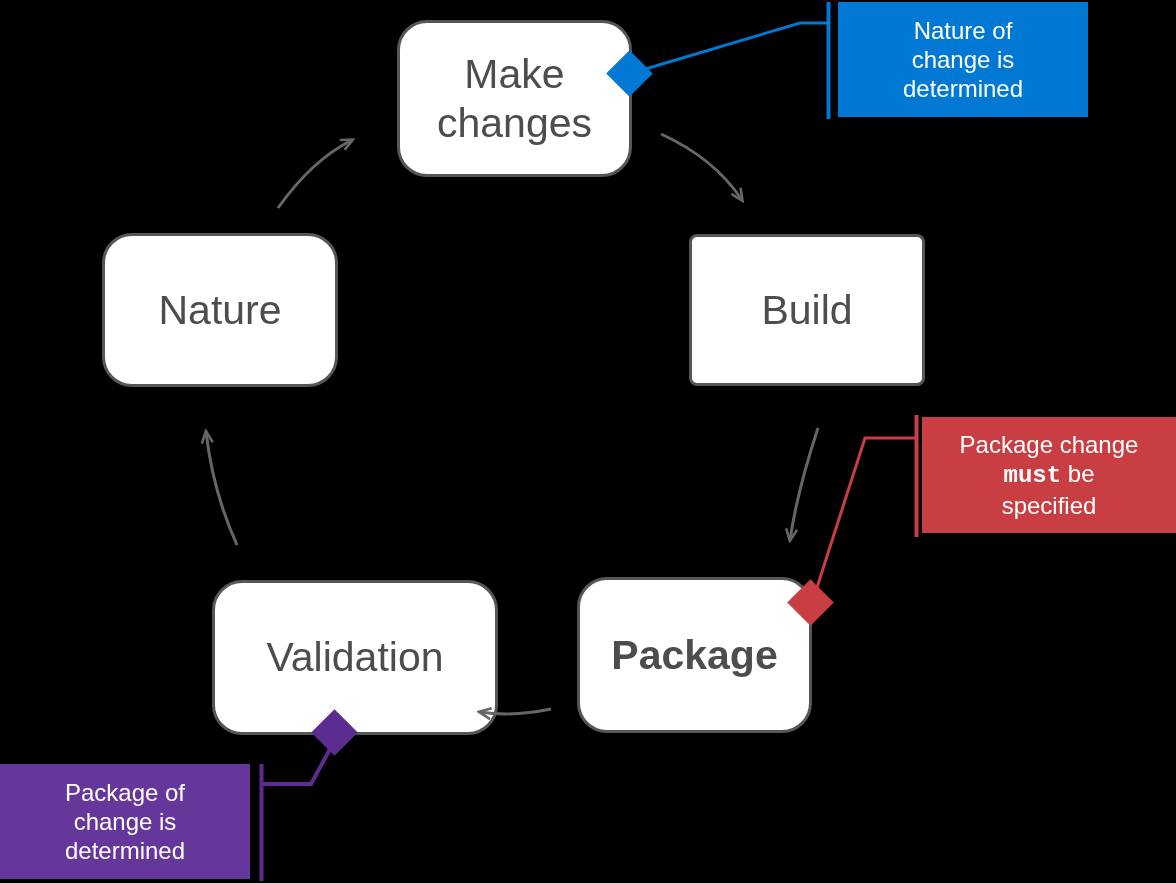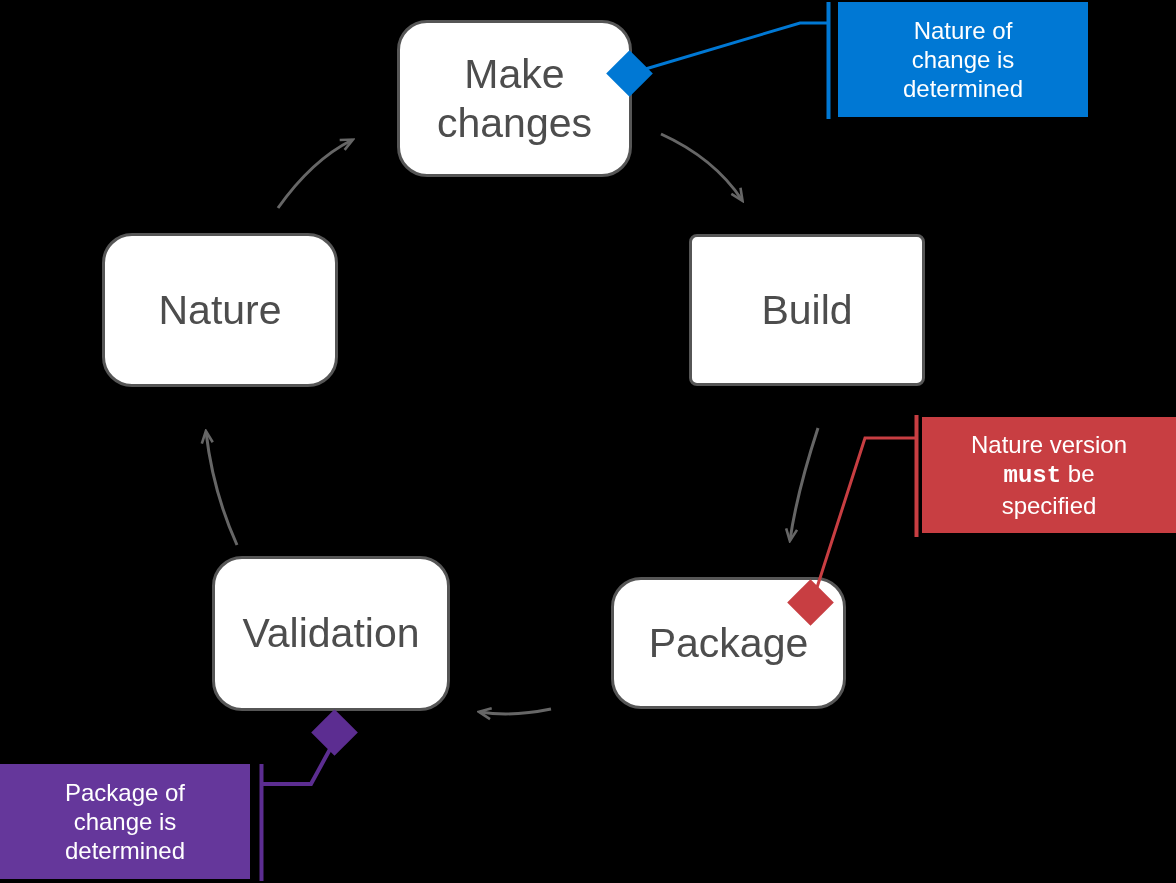--- a/index.html
+++ b/index.html
@@ -20,22 +20,22 @@
     text-align:center;
     color:#4d4d4d;
     font-size:41px;
     line-height:1.18;
     box-sizing:border-box;
     z-index:2;
   }
   #node-make-changes{left:397px;top:20px;width:235px;height:157px;padding:0 30px;}
   #node-build{left:689px;top:234px;width:236px;height:152px;border-radius:8px;}
   #node-release{left:102px;top:233px;width:236px;height:154px;}
-  #node-package{left:611px;top:577px;width:235px;height:132px;}
-  #node-validation{left:212px;top:556px;width:238px;height:155px;}
+  #node-package{left:577px;top:577px;width:235px;height:156px;font-weight:bold;}
+  #node-validation{left:212px;top:580px;width:286px;height:155px;}
 
   
   .callout{
     position:absolute;
     display:flex;flex-direction:column;align-items:center;justify-content:center;
     color:#ffffff;
     font-size:24px;
     line-height:1.22;
     text-align:center;
     z-index:2;
@@ -106,21 +106,21 @@
   <div class="diamond" id="diamond-red"></div>
   <div class="diamond" id="diamond-purple"></div>
 
   <div class="callout" id="callout-nature">
     <div>Nature of</div>
     <div>change is</div>
     <div>determined</div>
   </div>
 
   <div class="callout" id="callout-package-version">
-    <div>Nature version</div>
+    <div>Package change</div>
     <div><span class="bold">must</span><span> be</span></div>
     <div>specified</div>
   </div>
 
   <div class="callout" id="callout-quality">
     <div>Package of</div>
     <div>change is</div>
     <div>determined</div>
   </div>
 

